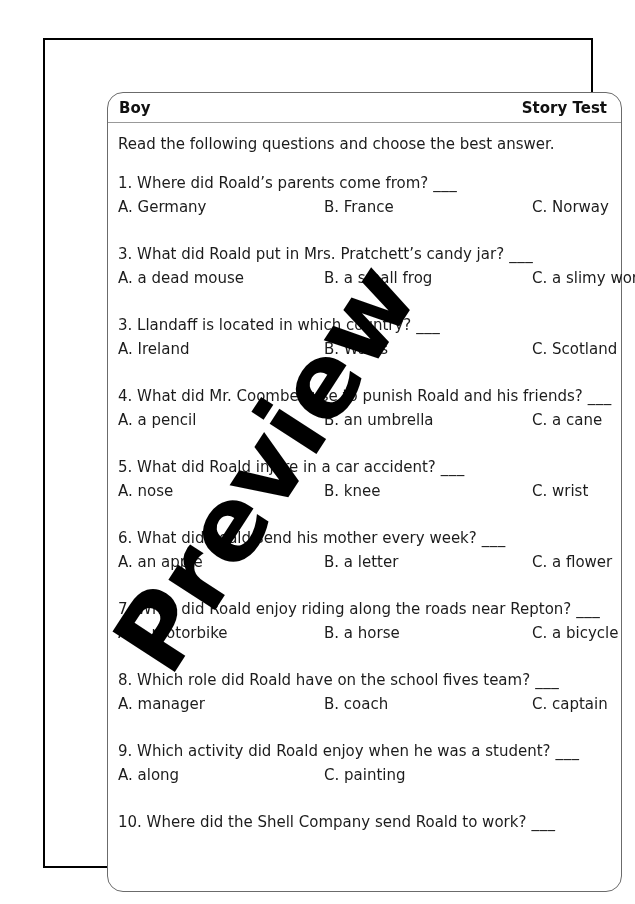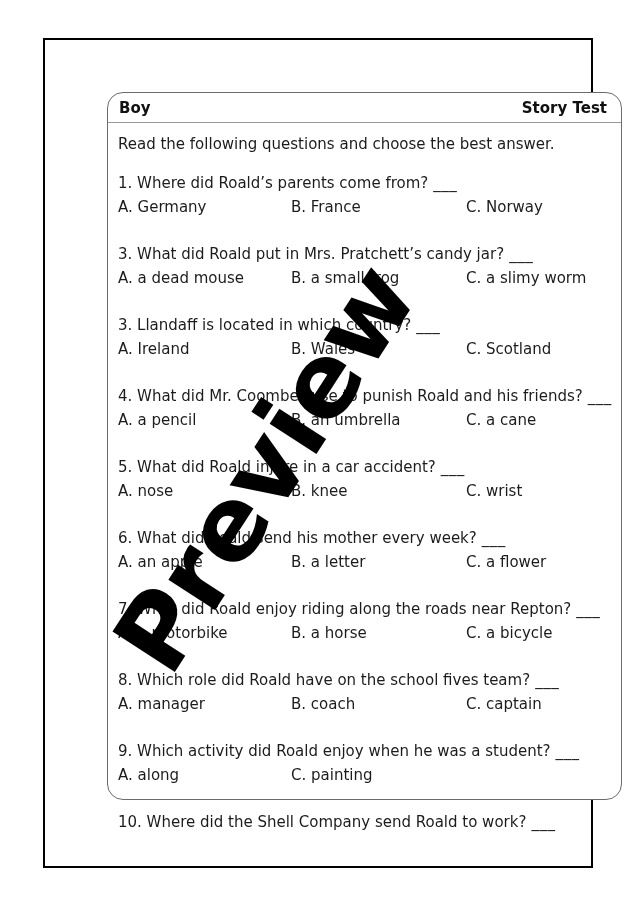--- a/index.html
+++ b/index.html
@@ -15,21 +15,21 @@
     position: absolute;
     left: 43px; top: 38px;
     width: 550px; height: 830px;
     border: 2px solid #000000;
     background: #ffffff;
   }
 
   .inner-card {
     position: absolute;
     left: 62px; top: 52px;
-    width: 515px; height: 708px;
+    width: 515px; height: 800px;
     border: 1px solid #6b6b6b;
     border-radius: 16px;
     background: #ffffff;
   }
 
   .card-header {
     display: flex;
     justify-content: space-between;
     align-items: flex-start;
     padding: 7px 14px 0 11px;
@@ -53,20 +53,21 @@
   .instructions { margin-bottom: 22px; }
 
   .qa-block { margin-bottom: 30px; }
   .q-line { margin-bottom: 7px; white-space: nowrap; }
   .q-line .blank { margin-left: 5px; letter-spacing: 0.5px; }
 
   .opts {
     display: grid;
     grid-template-columns: 173px 175px auto;
     white-space: nowrap;
+    gap: 33px;
   }
 
   .watermark {
     position: absolute;
     left: 265px; top: 468px;
     transform: translate(-50%, -50%) rotate(-57deg);
     transform-origin: center center;
     font-family: "DejaVu Sans", "Liberation Sans", sans-serif;
     font-weight: bold;
     font-size: 102px;

